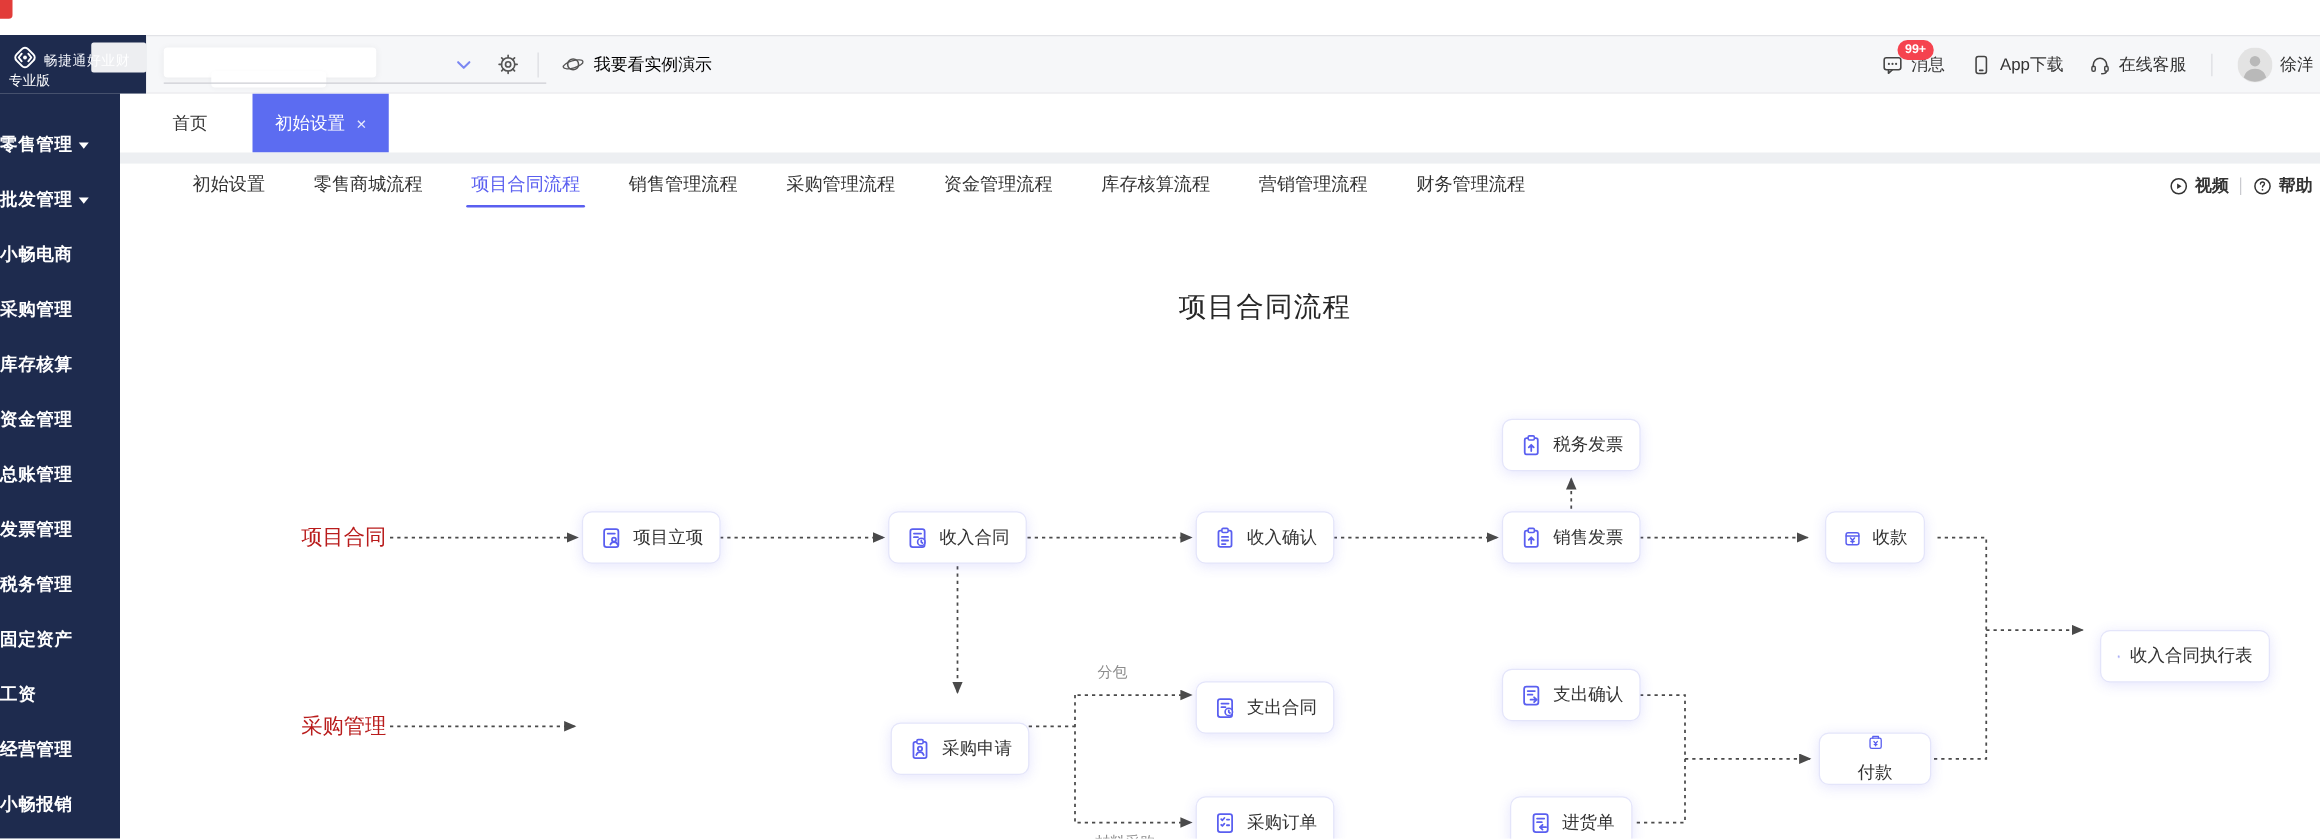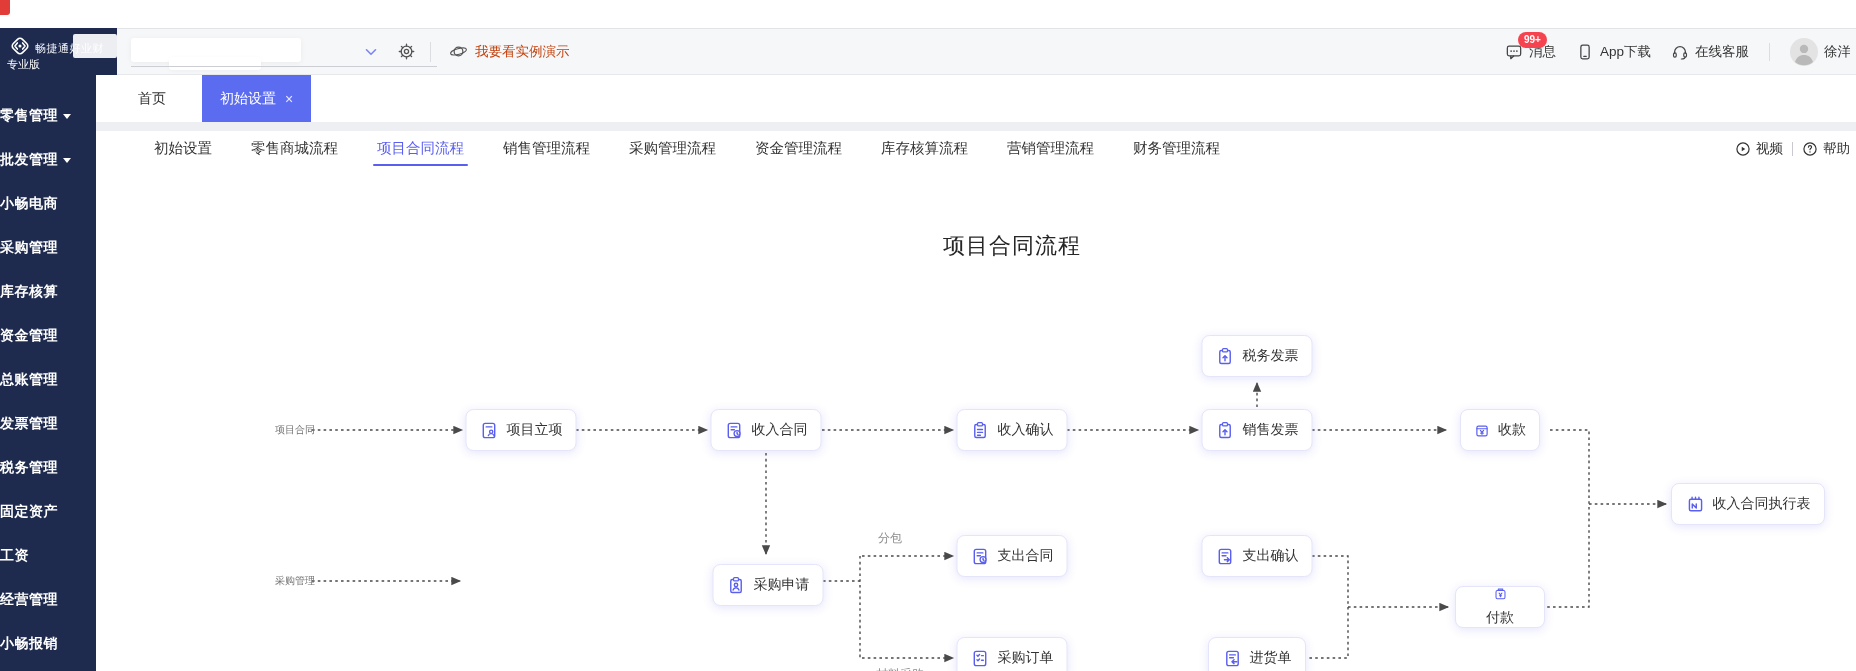--- a/index.html
+++ b/index.html
@@ -22,21 +22,21 @@
   .edition{position:absolute;left:7px;bottom:3px;font-size:11px;color:#fff;}
 
   
   .header-bar{position:absolute;left:117px;top:28px;width:1739px;height:47px;background:#f6f7f9;border-top:1px solid #e2e3e7;border-bottom:1px solid #e7e8ec;}
   .censor-box{position:absolute;left:14px;top:9px;width:170px;height:24px;background:#fff;border-radius:3px;box-shadow:0 1px 6px rgba(0,0,0,.05);}
   .censor-box.small{left:52px;top:28px;width:92px;height:13px;box-shadow:0 1px 4px rgba(0,0,0,.04);}
   .hdr-underline{position:absolute;left:14px;top:37px;width:306px;height:1px;background:#cdced4;}
   .chevron{position:absolute;left:245px;top:14px;cursor:pointer;}
   .gear{position:absolute;left:280px;top:13px;cursor:pointer;}
   .hdr-vdiv{position:absolute;left:313px;top:13px;width:1px;height:20px;background:#dcdde1;}
-  .demo-link{position:absolute;left:332px;top:0;height:45px;display:flex;align-items:center;gap:7px;cursor:pointer;color:#c2410c;font-size:13.5px;}
+  .demo-link{position:absolute;left:332px;top:0;height:45px;display:flex;align-items:center;gap:7px;cursor:pointer;color:#000000;font-size:13.5px;}
   .hdr-right{position:absolute;right:6px;top:0;height:45px;display:flex;align-items:center;gap:20px;}
   .hdr-item{position:relative;display:flex;align-items:center;gap:6px;font-size:13.5px;color:#333;cursor:pointer;white-space:nowrap;}
   .badge{position:absolute;left:13px;top:-11px;background:var(--badge);color:#fff;font-size:10px;line-height:10px;padding:3px 6px;border-radius:9px;font-weight:700;}
   .vdiv2{width:1px;height:18px;background:#dcdde1;}
   .user-name{display:inline-block;width:26px;overflow:hidden;white-space:nowrap;}
 
   
   .sidebar{position:absolute;left:0;top:75px;width:96px;height:596px;background:var(--navy);padding-top:18px;}
   .side-item{height:44px;line-height:44px;color:#fff;font-size:14px;font-weight:600;letter-spacing:.5px;cursor:pointer;white-space:nowrap;}
   .side-item .caret{display:inline-block;margin-left:5px;vertical-align:middle;width:0;height:0;border-left:4px solid transparent;border-right:4px solid transparent;border-top:5px solid #fff;}
@@ -49,29 +49,29 @@
 
   .grayband{position:absolute;left:96px;top:122px;width:1760px;height:9px;background:#edeff2;}
 
   
   .main{position:absolute;left:96px;top:131px;width:1760px;height:540px;background:#fff;}
   .pagetabs{position:absolute;left:58px;top:0;height:36px;display:flex;gap:39px;align-items:center;}
   .ptab{font-size:14.5px;color:#333;cursor:pointer;height:36px;line-height:34px;position:relative;white-space:nowrap;}
   .ptab.active{color:var(--accent);}
   .ptab.active::after{content:"";position:absolute;left:-4px;right:-4px;bottom:1px;height:2px;background:var(--accent);border-radius:1px;}
   .toolbar-links{position:absolute;right:6px;top:0;height:36px;display:flex;align-items:center;gap:9px;font-size:13.5px;color:#333;}
-  .tlink{display:flex;align-items:center;gap:5px;cursor:pointer;}
+  .tlink{display:flex;align-items:center;gap:5px;cursor:pointer;font-weight:bold;}
   .tdiv{width:1px;height:14px;background:#c9cacf;}
 
   
   .canvas{position:absolute;inset:0;}
   #flow-svg{position:absolute;inset:0;pointer-events:none;}
   .flow-title{position:absolute;left:916px;top:115px;transform:translate(-50%,-50%);font-size:22px;color:#262626;font-weight:500;letter-spacing:1px;}
   .flow-node{position:absolute;transform:translate(-50%,-50%);display:flex;align-items:center;justify-content:center;gap:8px;height:42px;padding:0 13px;background:#fff;border:1px solid #e4e5fa;border-radius:8px;box-shadow:0 2px 10px rgba(91,95,240,.16);font-size:14px;color:#333;cursor:pointer;white-space:nowrap;}
-  .row-label{position:absolute;transform:translate(-50%,-50%);font-size:10px;color:#737373;white-space:nowrap;margin-left:20px;}
+  .row-label{position:absolute;transform:translate(-50%,-50%);font-size:17px;color:#b91c1c;white-space:nowrap;}
   .branch-label{position:absolute;transform:translate(-50%,-50%);font-size:12px;color:#8c8c8c;white-space:nowrap;font-family:Liberation Serif, serif;}
 </style>
 </head>
 <body>
 
 <div class="stage">
 
   <div class="top-strip">
     <div class="corner-mark"></div>
   </div>
@@ -281,30 +281,30 @@
           <span>收款</span>
         </div>
         <div class="flow-node" style="left: 1161px; top: 225px;">
           <svg width="19" height="19" viewBox="0 0 20 20">
             <rect x="4.5" y="3.6" width="11" height="13.8" rx="1.6" fill="none" stroke="#5a5ff0" stroke-width="1.5" stroke-linecap="round" stroke-linejoin="round"></rect>
             <rect x="7.4" y="1.8" width="5.2" height="3.4" rx="1" fill="#fff" stroke="#5a5ff0" stroke-width="1.3"></rect>
             <path d="M10 14.6V9.4M7.9 11.4L10 9.3l2.1 2.1" fill="none" stroke="#5a5ff0" stroke-width="1.5" stroke-linecap="round" stroke-linejoin="round"></path>
           </svg>
           <span>税务发票</span>
         </div>
-        <div class="flow-node" style="left: 672px; top: 454px;">
+        <div class="flow-node" style="left: 672px; top: 468px;">
           <svg width="19" height="19" viewBox="0 0 20 20">
             <rect x="4.5" y="3.6" width="11" height="13.8" rx="1.6" fill="none" stroke="#5a5ff0" stroke-width="1.5" stroke-linecap="round" stroke-linejoin="round"></rect>
             <rect x="7.4" y="1.8" width="5.2" height="3.4" rx="1" fill="#fff" stroke="#5a5ff0" stroke-width="1.3"></rect>
             <circle cx="10" cy="9.4" r="1.8" fill="none" stroke="#5a5ff0" stroke-width="1.5" stroke-linecap="round" stroke-linejoin="round"></circle>
             <path d="M6.9 14.8c.5-1.6 1.7-2.4 3.1-2.4s2.6.8 3.1 2.4" fill="none" stroke="#5a5ff0" stroke-width="1.5" stroke-linecap="round" stroke-linejoin="round"></path>
           </svg>
           <span>采购申请</span>
         </div>
-        <div class="flow-node" style="left: 916px; top: 425px;">
+        <div class="flow-node" style="left: 916px; top: 435px;">
           <svg width="19" height="19" viewBox="0 0 20 20">
             <rect x="4" y="2.5" width="12" height="15" rx="2" fill="none" stroke="#5a5ff0" stroke-width="1.5" stroke-linecap="round" stroke-linejoin="round"></rect>
             <path d="M7 6.2h6M7 9.2h3.4" fill="none" stroke="#5a5ff0" stroke-width="1.5" stroke-linecap="round" stroke-linejoin="round"></path>
             <circle cx="13.2" cy="13.2" r="3.1" fill="#fff" stroke="#5a5ff0" stroke-width="1.4"></circle>
             <path d="M13.2 11.9v1.4l1 .8" fill="none" stroke="#5a5ff0" stroke-width="1.5" stroke-linecap="round" stroke-linejoin="round"></path>
           </svg>
           <span>支出合同</span>
         </div>
         <div class="flow-node" style="left: 1161px; top: 425px;">
           <svg width="19" height="19" viewBox="0 0 20 20">
@@ -331,21 +331,21 @@
           <span>进货单</span>
         </div>
         <div class="flow-node" style="left: 1404px; top: 476px; width: 90px; flex-direction: column;">
           <svg width="19" height="19" viewBox="0 0 20 20">
             <rect x="3.6" y="5" width="12.8" height="11.8" rx="2" fill="none" stroke="#5a5ff0" stroke-width="1.5" stroke-linecap="round" stroke-linejoin="round"></rect>
             <path d="M6.8 5V3h6.4v2" fill="none" stroke="#5a5ff0" stroke-width="1.5" stroke-linecap="round" stroke-linejoin="round"></path>
             <path d="M8 8.8l2 2.4 2-2.4M10 11.2v2.6M8.4 12.4h3.2" fill="none" stroke="#5a5ff0" stroke-width="1.5" stroke-linecap="round" stroke-linejoin="round"></path>
           </svg>
           <span>付款</span>
         </div>
-        <div class="flow-node" style="left: 1652px; top: 373px; width: 154px;">
+        <div class="flow-node" style="left: 1652px; top: 394px; width: 136px;">
           <svg width="19" height="19" viewBox="0 0 20 20">
             <rect x="3.6" y="4.4" width="12.8" height="12.2" rx="1.6" fill="none" stroke="#5a5ff0" stroke-width="1.5" stroke-linecap="round" stroke-linejoin="round"></rect>
             <path d="M6.4 2.4v2M10 2.4v2M13.6 2.4v2" fill="none" stroke="#5a5ff0" stroke-width="1.5" stroke-linecap="round" stroke-linejoin="round"></path>
             <path d="M6.6 13.8V9.4l4.2 4.4V9.4" fill="none" stroke="#5a5ff0" stroke-width="1.5" stroke-linecap="round" stroke-linejoin="round"></path>
           </svg>
           <span>收入合同执行表</span>
         </div>
       </div>
   </div>
 </div>

